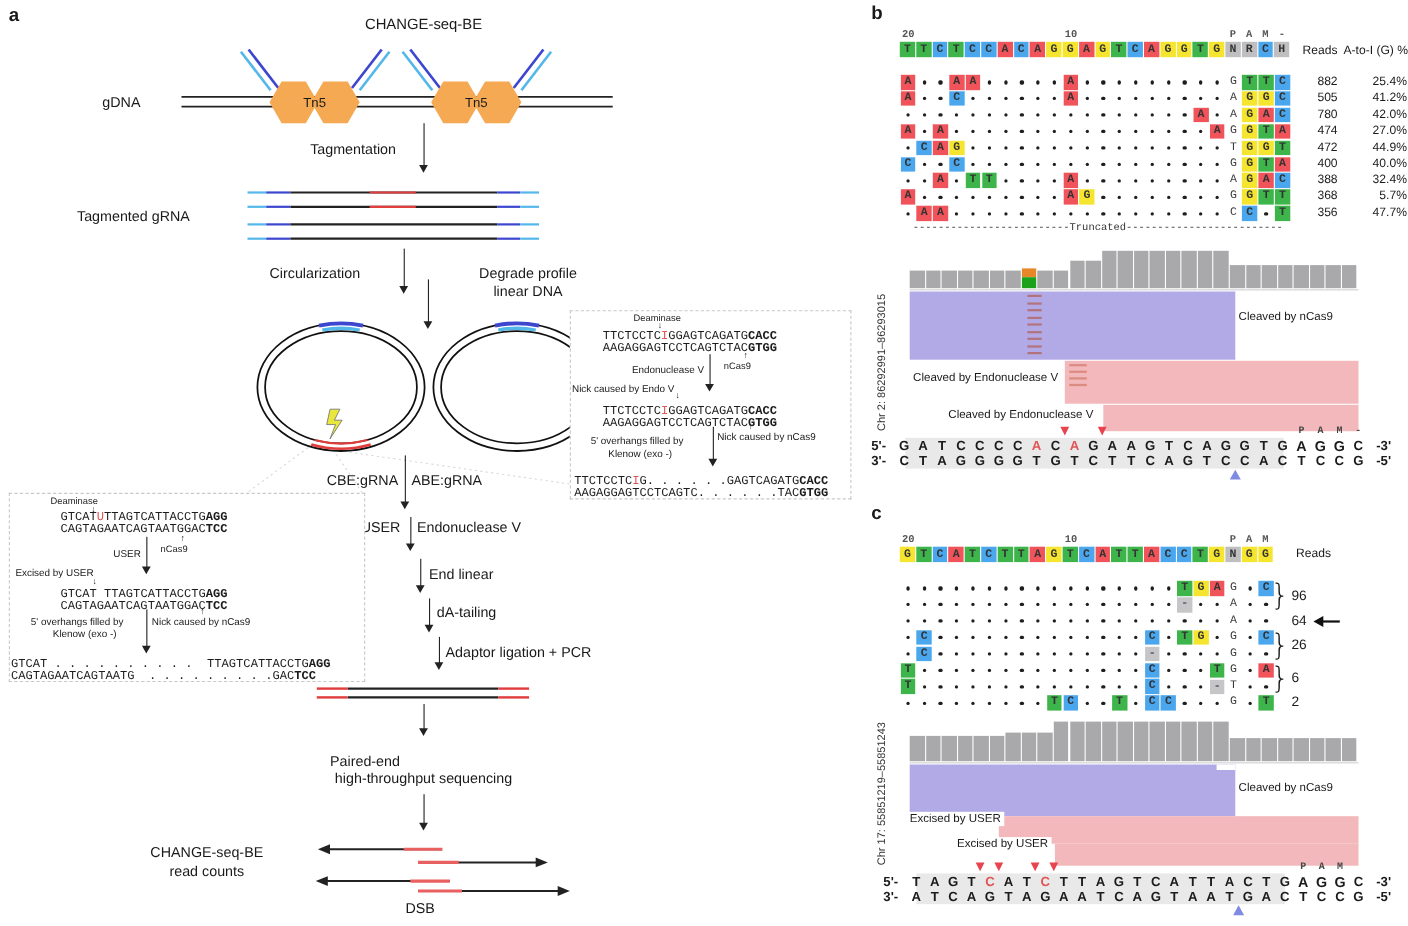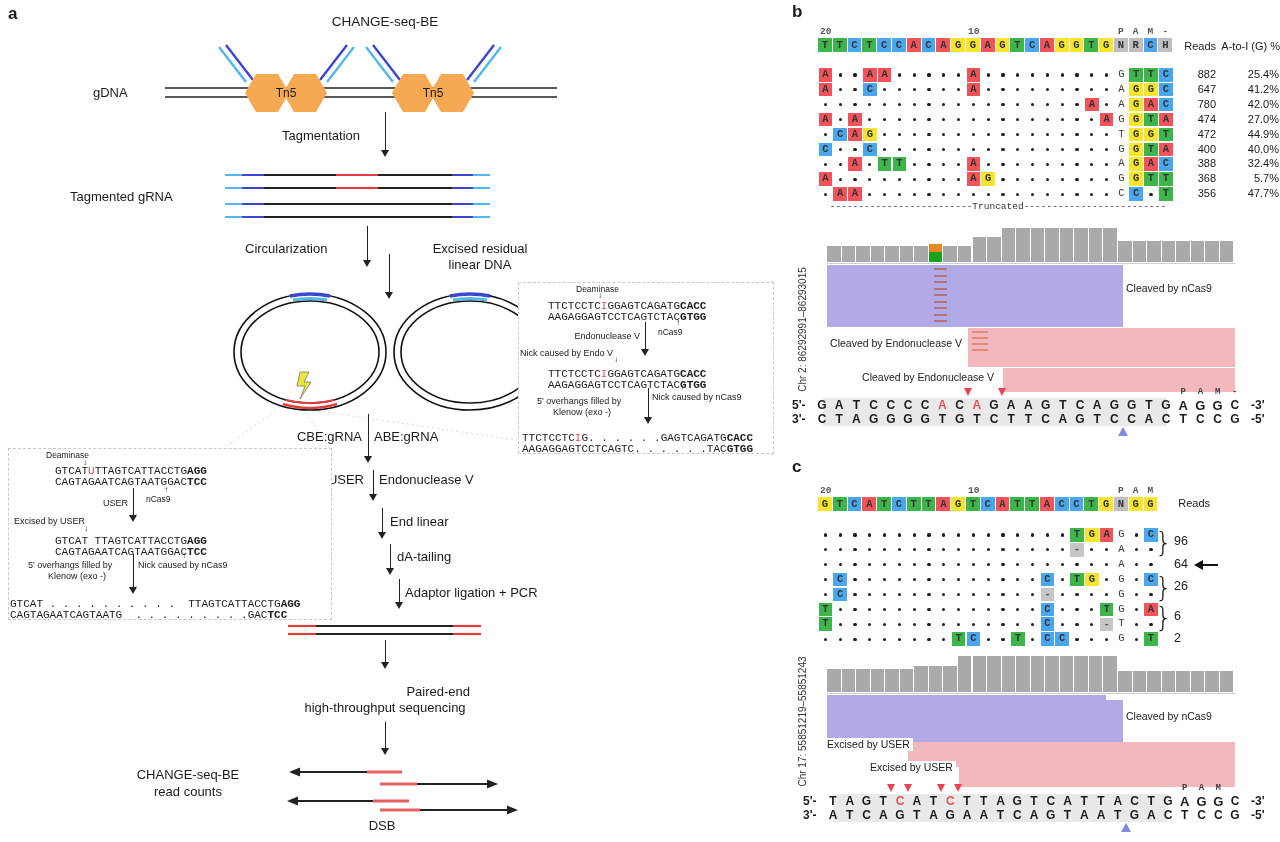--- a/index.html
+++ b/index.html
@@ -125,30 +125,30 @@
   <div class="varrow" style="left:385px;top:722px;height:30px"></div>
 
   <div class="t" style="left:8px;top:4px;font-size:17px;font-weight:bold">a</div>
   <div class="t" style="left:300px;top:14px;width:170px;text-align:center;font-size:13.5px">CHANGE-seq-BE</div>
   <div class="t" style="left:93px;top:85px;font-size:13px">gDNA</div>
   <div class="t" style="left:266px;top:86px;width:40px;text-align:center;font-size:12px">Tn5</div>
   <div class="t" style="left:413px;top:86px;width:40px;text-align:center;font-size:12px">Tn5</div>
   <div class="t" style="left:248px;top:128px;width:112px;text-align:right;font-size:13px">Tagmentation</div>
   <div class="t" style="left:70px;top:189px;font-size:13px">Tagmented gRNA</div>
   <div class="t" style="left:245px;top:241px;font-size:13px">Circularization</div>
-  <div class="t" style="left:400px;top:241px;width:160px;text-align:center;font-size:13px">Excised residual</div>
+  <div class="t" style="left:400px;top:241px;width:160px;text-align:center;font-size:13px">Degrade profile</div>
   <div class="t" style="left:400px;top:257px;width:160px;text-align:center;font-size:13px">linear DNA</div>
   <div class="t" style="left:280px;top:429px;width:82px;text-align:right;font-size:13px">CBE:gRNA</div>
   <div class="t" style="left:374px;top:429px;font-size:13px">ABE:gRNA</div>
   <div class="t" style="left:300px;top:472px;width:64px;text-align:right;font-size:13px">USER</div>
   <div class="t" style="left:379px;top:472px;font-size:13px">Endonuclease V</div>
   <div class="t" style="left:390px;top:514px;font-size:13px">End linear</div>
   <div class="t" style="left:397px;top:549px;font-size:13px">dA-tailing</div>
   <div class="t" style="left:405px;top:585px;font-size:13px">Adaptor ligation + PCR</div>
-  <div class="t" style="left:300px;top:684px;width:170px;text-align:right;font-size:13px">Paired-end</div>
+  <div class="t" style="left:300px;top:684px;width:170px;text-align:left;font-size:13px">Paired-end</div>
   <div class="t" style="left:275px;top:700px;width:220px;text-align:center;font-size:13px">high-throughput sequencing</div>
   <div class="t" style="left:118px;top:767px;width:140px;text-align:center;font-size:13px">CHANGE-seq-BE</div>
   <div class="t" style="left:118px;top:784px;width:140px;text-align:center;font-size:13px">read counts</div>
   <div class="t" style="left:352px;top:818px;width:60px;text-align:center;font-size:13px">DSB</div>
 
   <div class="inset" style="left:8px;top:448px;width:322px;height:170px"></div>
   <div class="t" style="left:46px;top:450px;font-size:8.5px">Deaminase</div>
   <div class="tinyarrow" style="left:83px;top:459px">↓</div>
   <div class="seqline" style="left:55px;top:465px"><span>GTCAT</span><span class="red">U</span><span>TTAGTCATTACCTG</span><b>AGG</b></div>
   <div class="seqline" style="left:55px;top:476px"><span>CAGTAGAATCAGTAATGGAC</span><b>TCC</b></div>
@@ -457,21 +457,21 @@
     <div style="position: absolute; left: 1060.6px; top: 192.6px; width: 3.2px; height: 3.2px; background: rgb(30, 30, 30); border-radius: 50%;"></div>
     <div style="position: absolute; left: 1075.4px; top: 192.6px; width: 3.2px; height: 3.2px; background: rgb(30, 30, 30); border-radius: 50%;"></div>
     <div style="position: absolute; left: 1090.2px; top: 192.6px; width: 3.2px; height: 3.2px; background: rgb(30, 30, 30); border-radius: 50%;"></div>
     <div style="position: absolute; left: 1105px; top: 192.6px; width: 3.2px; height: 3.2px; background: rgb(30, 30, 30); border-radius: 50%;"></div>
     <div style="position: absolute; left: 1114.65px; top: 187.2px; width: 13.5px; font: 500 10.5px &quot;Liberation Mono&quot;, monospace; color: rgb(58, 58, 58); text-align: center;">C</div>
     <div style="position: absolute; left: 1129.45px; top: 187.2px; width: 13.5px; height: 13.5px; background: rgb(74, 167, 238); font: 600 10.5px / 13.5px &quot;Liberation Mono&quot;, monospace; color: rgb(51, 51, 51); text-align: center;">C</div>
     <div style="position: absolute; left: 1149.4px; top: 192.6px; width: 3.2px; height: 3.2px; background: rgb(30, 30, 30); border-radius: 50%;"></div>
     <div style="position: absolute; left: 1159.05px; top: 187.2px; width: 13.5px; height: 13.5px; background: rgb(61, 181, 74); font: 600 10.5px / 13.5px &quot;Liberation Mono&quot;, monospace; color: rgb(51, 51, 51); text-align: center;">T</div>
     <div style="position: absolute; left: 1156px; top: 68px; width: 60px; text-align: right; font: 11px &quot;Liberation Sans&quot;, sans-serif; color: rgb(26, 26, 26);">882</div>
     <div style="position: absolute; left: 1211px; top: 68px; width: 68px; text-align: right; font: 11px &quot;Liberation Sans&quot;, sans-serif; color: rgb(26, 26, 26);">25.4%</div>
-    <div style="position: absolute; left: 1156px; top: 82.9px; width: 60px; text-align: right; font: 11px &quot;Liberation Sans&quot;, sans-serif; color: rgb(26, 26, 26);">647</div>
+    <div style="position: absolute; left: 1156px; top: 82.9px; width: 60px; text-align: right; font: 11px &quot;Liberation Sans&quot;, sans-serif; color: rgb(26, 26, 26);">505</div>
     <div style="position: absolute; left: 1211px; top: 82.9px; width: 68px; text-align: right; font: 11px &quot;Liberation Sans&quot;, sans-serif; color: rgb(26, 26, 26);">41.2%</div>
     <div style="position: absolute; left: 1156px; top: 97.8px; width: 60px; text-align: right; font: 11px &quot;Liberation Sans&quot;, sans-serif; color: rgb(26, 26, 26);">780</div>
     <div style="position: absolute; left: 1211px; top: 97.8px; width: 68px; text-align: right; font: 11px &quot;Liberation Sans&quot;, sans-serif; color: rgb(26, 26, 26);">42.0%</div>
     <div style="position: absolute; left: 1156px; top: 112.7px; width: 60px; text-align: right; font: 11px &quot;Liberation Sans&quot;, sans-serif; color: rgb(26, 26, 26);">474</div>
     <div style="position: absolute; left: 1211px; top: 112.7px; width: 68px; text-align: right; font: 11px &quot;Liberation Sans&quot;, sans-serif; color: rgb(26, 26, 26);">27.0%</div>
     <div style="position: absolute; left: 1156px; top: 127.6px; width: 60px; text-align: right; font: 11px &quot;Liberation Sans&quot;, sans-serif; color: rgb(26, 26, 26);">472</div>
     <div style="position: absolute; left: 1211px; top: 127.6px; width: 68px; text-align: right; font: 11px &quot;Liberation Sans&quot;, sans-serif; color: rgb(26, 26, 26);">44.9%</div>
     <div style="position: absolute; left: 1156px; top: 142.5px; width: 60px; text-align: right; font: 11px &quot;Liberation Sans&quot;, sans-serif; color: rgb(26, 26, 26);">400</div>
     <div style="position: absolute; left: 1211px; top: 142.5px; width: 68px; text-align: right; font: 11px &quot;Liberation Sans&quot;, sans-serif; color: rgb(26, 26, 26);">40.0%</div>
     <div style="position: absolute; left: 1156px; top: 157.4px; width: 60px; text-align: right; font: 11px &quot;Liberation Sans&quot;, sans-serif; color: rgb(26, 26, 26);">388</div>

